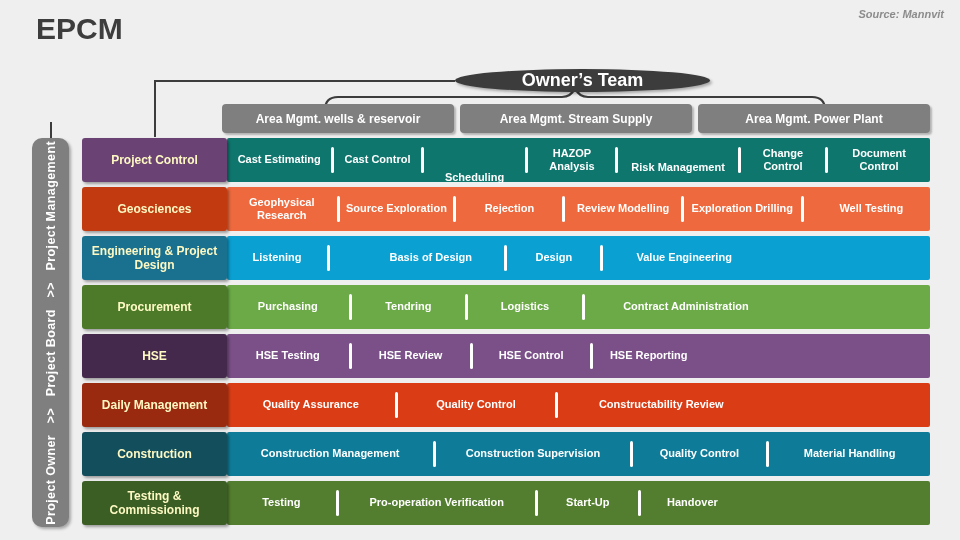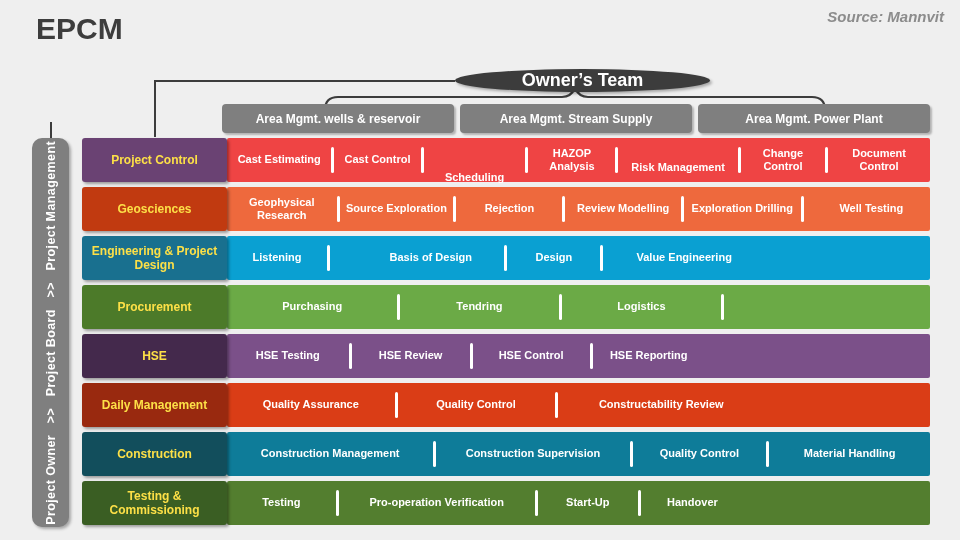--- a/index.html
+++ b/index.html
@@ -7,21 +7,21 @@
     position:relative; width:960px; height:540px;
     background:#EFEFEF; overflow:hidden;
     font-family:"Liberation Sans", sans-serif;
   }
   .title {
     position:absolute; left:36px; top:12px;
     font-size:30px; font-weight:bold; color:#3D3D3D;
   }
   .source {
     position:absolute; right:16px; top:8px;
-    font-size:15px; font-weight:bold; font-style:italic; color:#8C8C8C;
+    font-size:11px; font-weight:bold; font-style:italic; color:#8C8C8C;
   }
   .lines-svg { position:absolute; left:0; top:0; width:960px; height:540px; }
   .ellipse {
     position:absolute; left:455px; top:69px; width:255px; height:23px;
     background:#3C3C3C; border-radius:50%;
     display:flex; align-items:center; justify-content:center;
     color:#fff; font-size:18px; font-weight:bold;
     box-shadow:2px 2px 3px rgba(0,0,0,0.3);
   }
   .area-boxes {
@@ -46,21 +46,21 @@
     letter-spacing:0.4px;
   }
   .rows {
     position:absolute; left:82px; top:138px; width:848px;
     display:flex; flex-direction:column; gap:5px;
   }
   .row { display:flex; height:44px; }
   .row-header {
     flex:0 0 145px; border-radius:3px; z-index:2;
     display:flex; align-items:center; justify-content:center;
-    color:#fde047; font-size:12px; font-weight:bold; text-align:center;
+    color:#fef9c3; font-size:12px; font-weight:bold; text-align:center;
     line-height:1.2; padding:0 6px; box-sizing:border-box;
     box-shadow:2px 2px 3px rgba(0,0,0,0.35);
   }
   .row-body {
     flex:1; display:flex; align-items:stretch;
     border-radius:2px;
   }
   .row-item {
     flex-basis:0; display:flex; align-items:center; justify-content:center;
     color:#fff; font-size:11px; font-weight:600; text-align:center;
@@ -102,21 +102,21 @@
     </div>
   </div>
 
   <div class="sidebar">
     <span class="sidebar-label">Project Owner   &gt;&gt;   Project Board   &gt;&gt;   Project Management</span>
   </div>
 
   <div class="rows">
       <div class="row">
         <div class="row-header" style="background: rgb(106, 66, 115);">Project Control</div>
-        <div class="row-body" style="background: #ef4444; justify-content: space-between;">
+        <div class="row-body" style="background: #0f766e; justify-content: space-between;">
           <div class="row-item" style="flex-grow: 108;">Cast Estimating</div>
           <div class="sep"></div>
           <div class="row-item" style="flex-grow: 87;">Cast Control</div>
           <div class="sep"></div>
           <div class="row-item" style="flex-grow: 105; margin-top: 36px;">Scheduling</div>
           <div class="sep"></div>
           <div class="row-item" style="flex-grow: 88;">HAZOP Analysis</div>
           <div class="sep"></div>
           <div class="row-item" style="flex-grow: 125; margin-top: 16px;">Risk Management</div>
           <div class="sep"></div>
@@ -156,20 +156,21 @@
       </div>
       <div class="row">
         <div class="row-header" style="background: rgb(76, 122, 41);">Procurement</div>
         <div class="row-body" style="background: rgb(107, 170, 70);">
           <div class="row-item" style="flex-grow: 120;">Purchasing</div>
           <div class="sep"></div>
           <div class="row-item" style="flex-grow: 111;">Tendring</div>
           <div class="sep"></div>
           <div class="row-item" style="flex-grow: 112;">Logistics</div>
           <div class="sep"></div>
+          <div class="row-item" style="flex-grow: 206;">Contract Administration</div>
           <div class="row-spacer" style="flex-grow: 154;"></div>
         </div>
       </div>
       <div class="row">
         <div class="row-header" style="background: rgb(68, 41, 76);">HSE</div>
         <div class="row-body" style="background: rgb(123, 80, 137);">
           <div class="row-item" style="flex-grow: 120;">HSE Testing</div>
           <div class="sep"></div>
           <div class="row-item" style="flex-grow: 116;">HSE Review</div>
           <div class="sep"></div>

